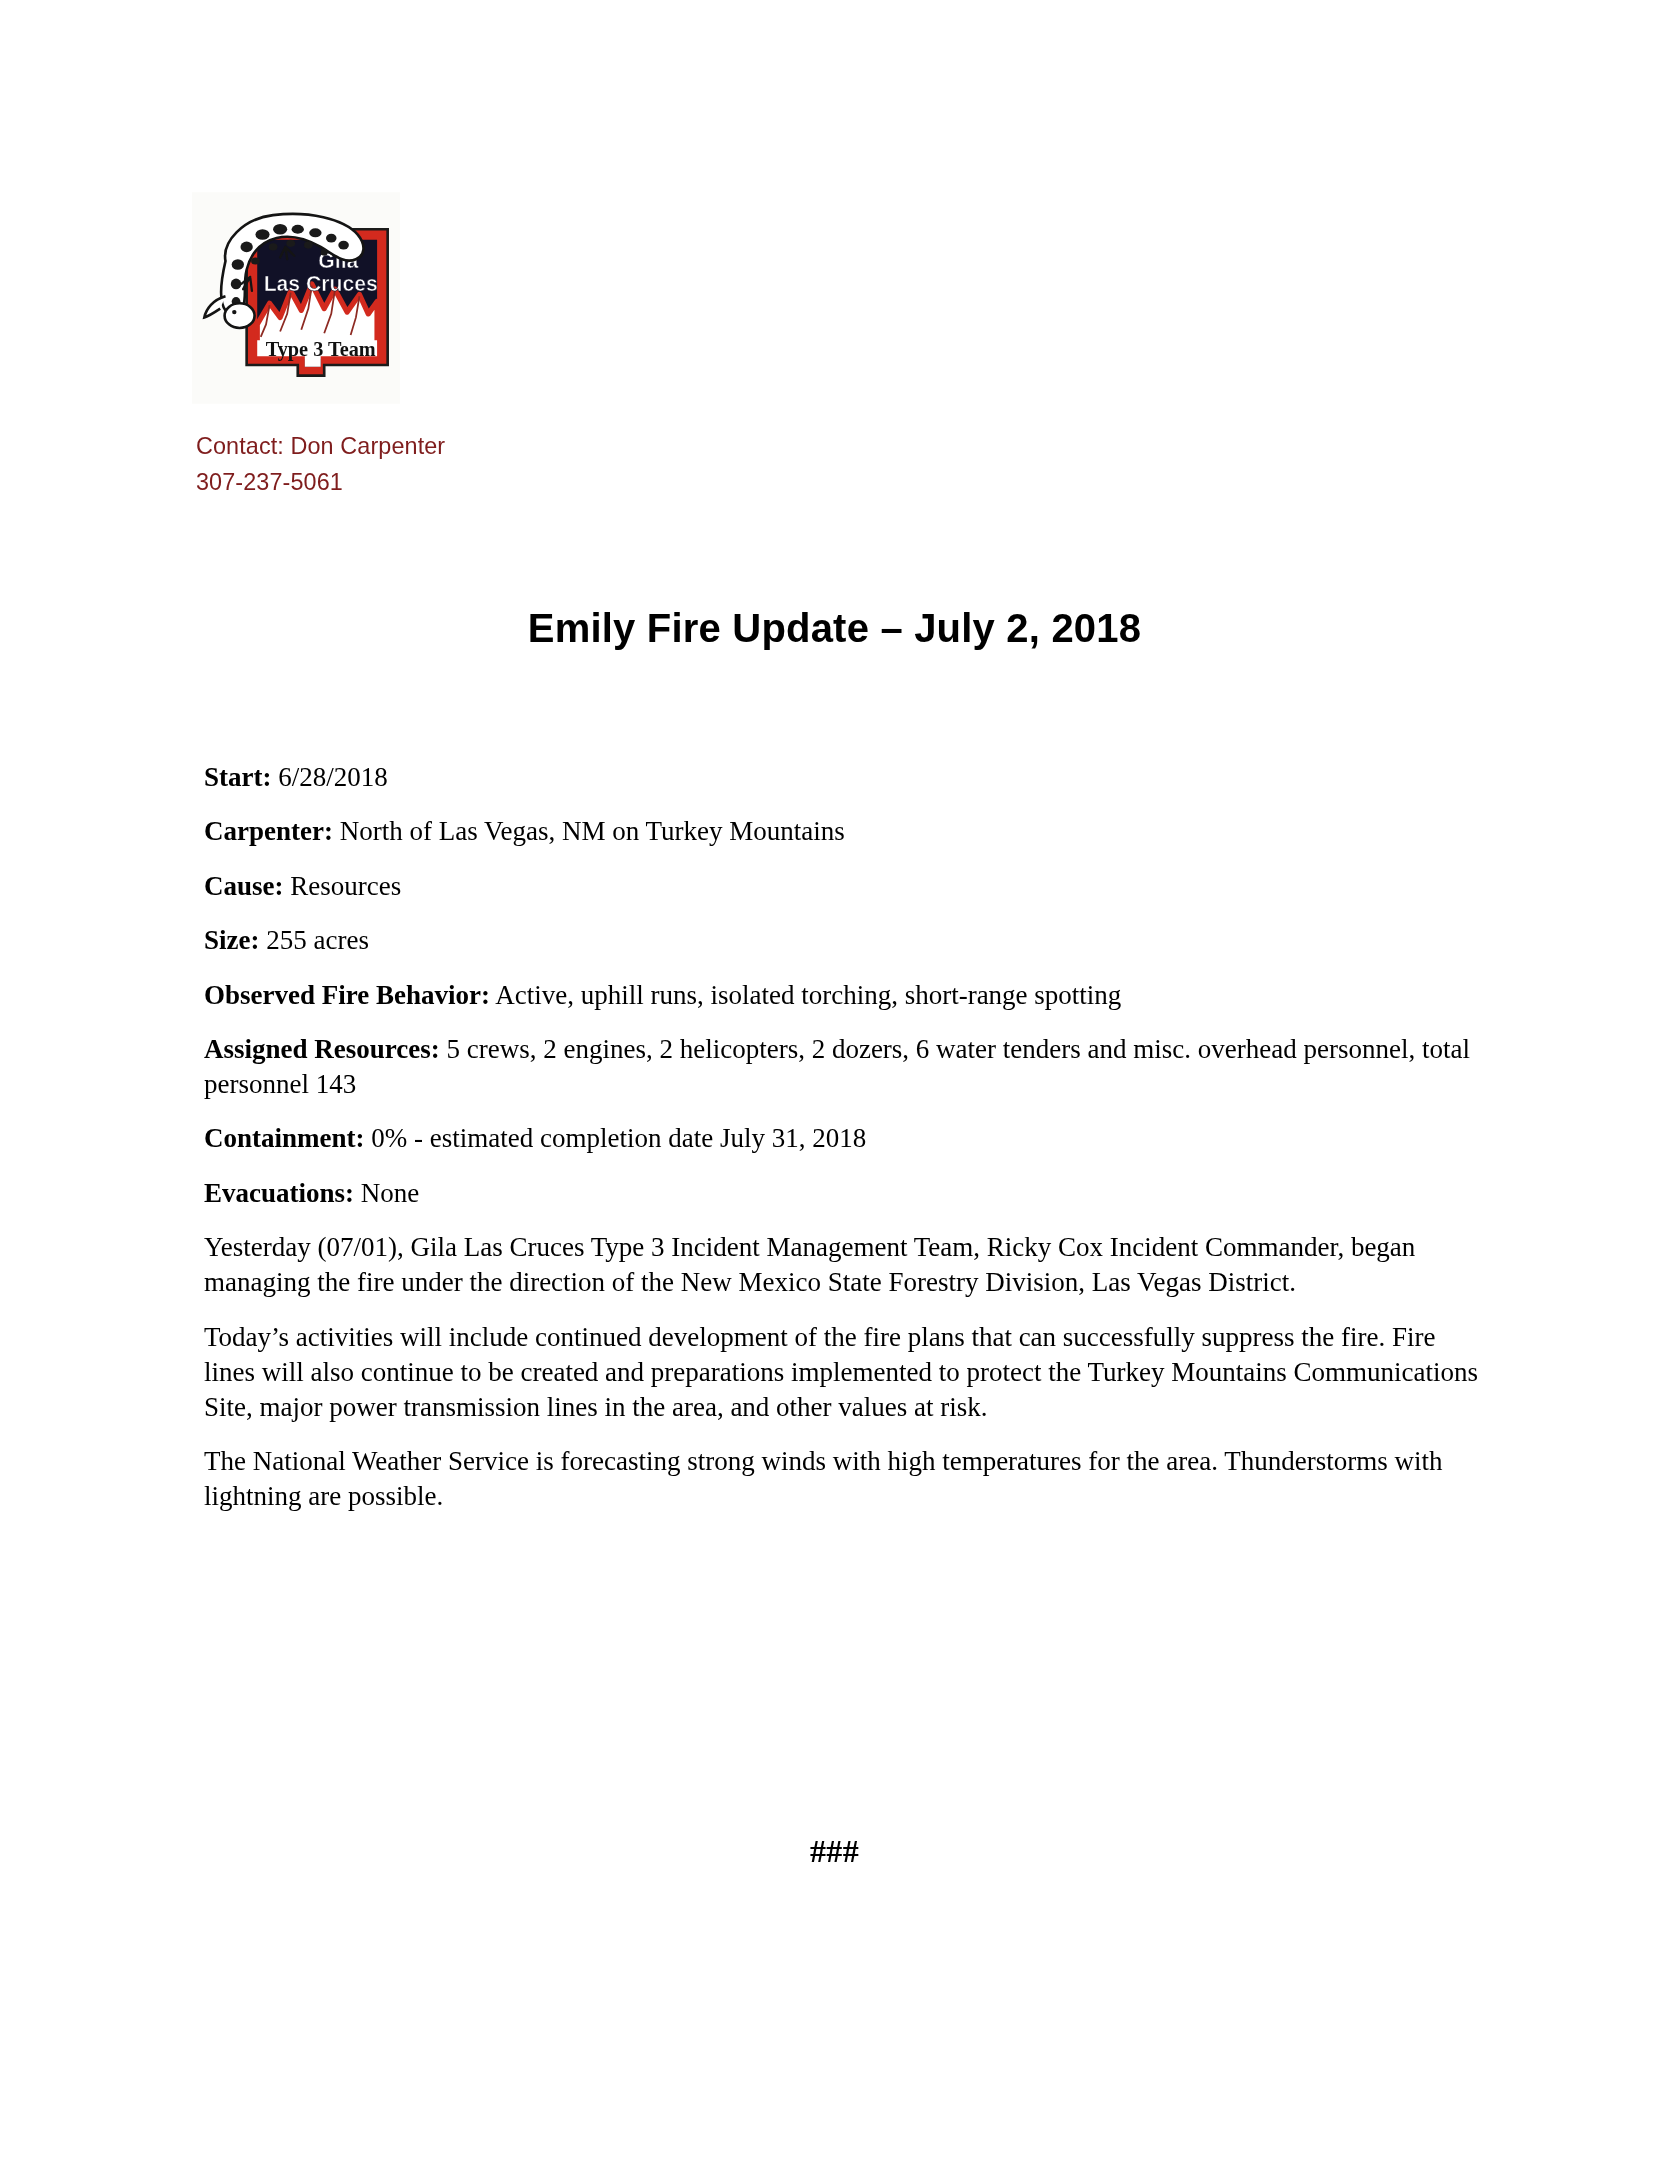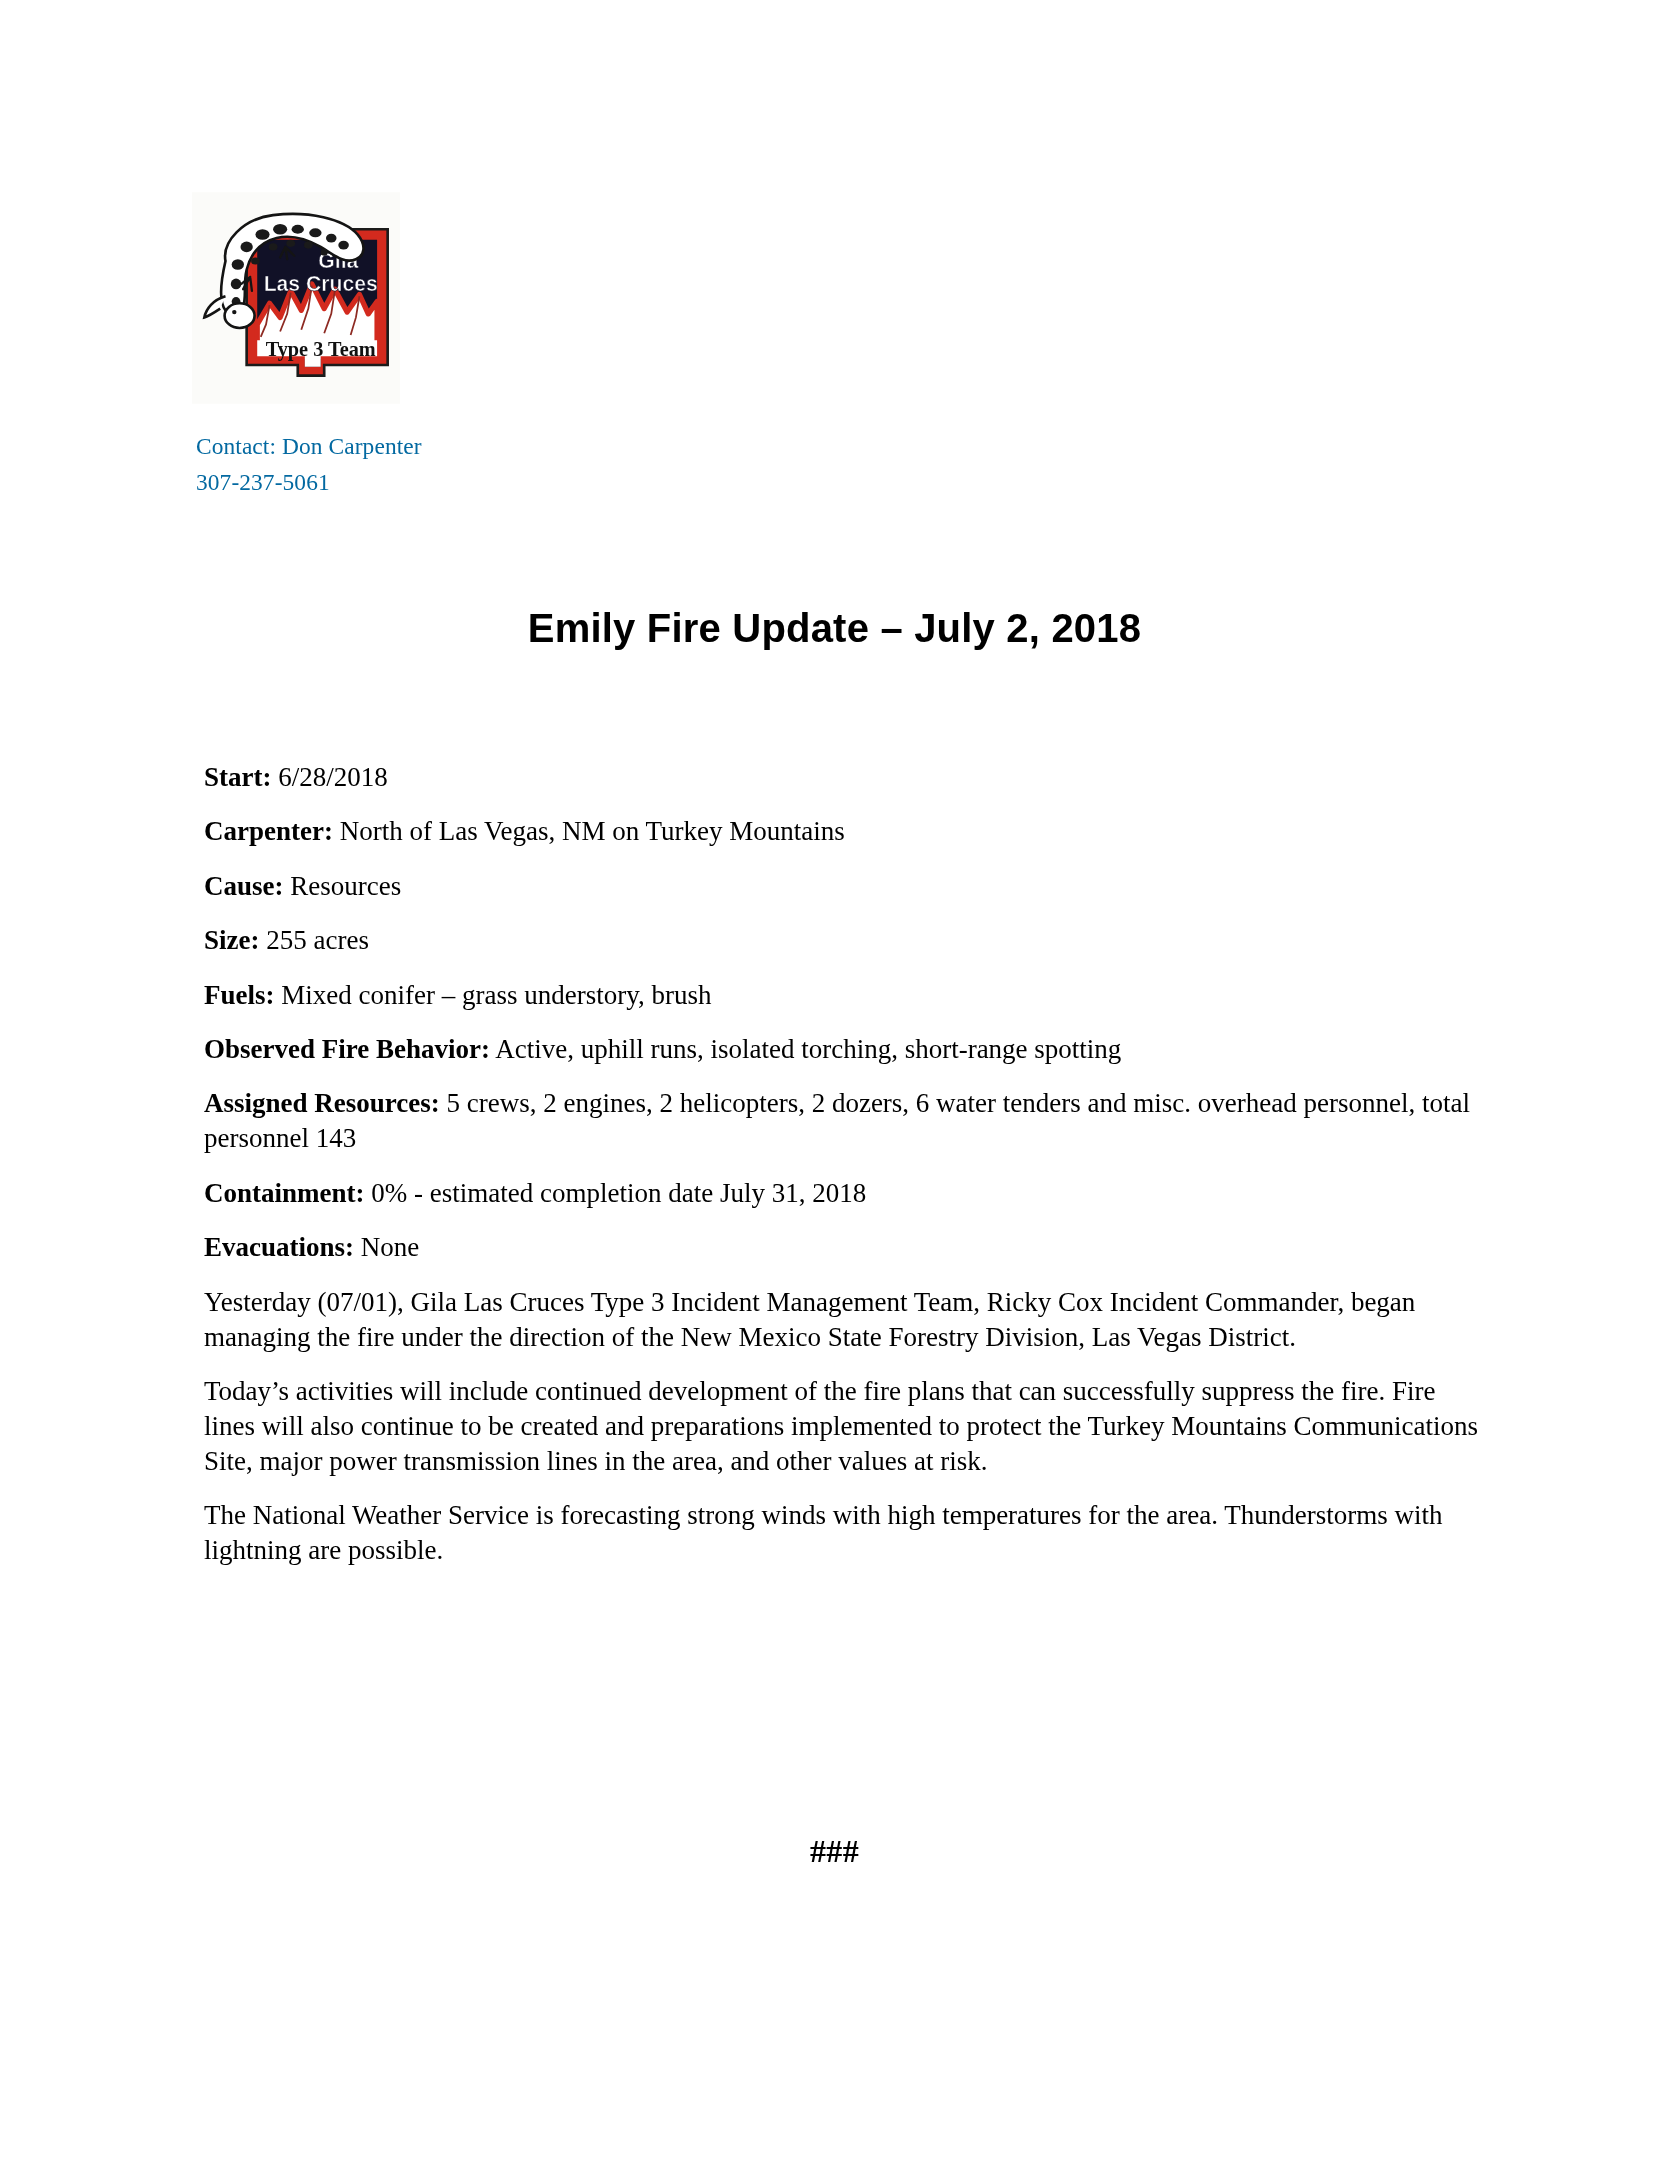--- a/index.html
+++ b/index.html
@@ -37,24 +37,24 @@
     display: block;
     width: 208px;
     height: 212px;
   }
 
   
   .contact-block {
     position: absolute;
     left: 196px;
     top: 428px;
-    font-family: Liberation Serif, serif;
+    font-family: Liberation Sans, sans-serif;
     font-size: 23.4px;
     line-height: 36px;
-    color: #0369a1;
+    color: #7f1d1d;
     letter-spacing: 0.1px;
   }
   .contact-line { white-space: nowrap; }
 
   
   .doc-title {
     position: absolute;
     left: 196px;
     top: 603px;
     width: 1277px;
@@ -199,24 +199,20 @@
     <p class="field-row">
       <span class="field-label">Cause:</span>
       <span class="field-value">Resources</span>
     </p>
 
     <p class="field-row">
       <span class="field-label">Size:</span>
       <span class="field-value">255 acres</span>
     </p>
 
-    <p class="field-row">
-      <span class="field-label">Fuels:</span>
-      <span class="field-value">Mixed conifer – grass understory, brush</span>
-    </p>
 
     <p class="field-row">
       <span class="field-label">Observed Fire Behavior:</span>
       <span class="field-value">Active, uphill runs, isolated torching, short-range spotting</span>
     </p>
 
     <p class="field-row">
       <span class="field-label">Assigned Resources:</span>
       <span class="field-value">5 crews, 2 engines, 2 helicopters, 2 dozers, 6 water tenders and misc. overhead personnel, total personnel 143</span>
     </p>

